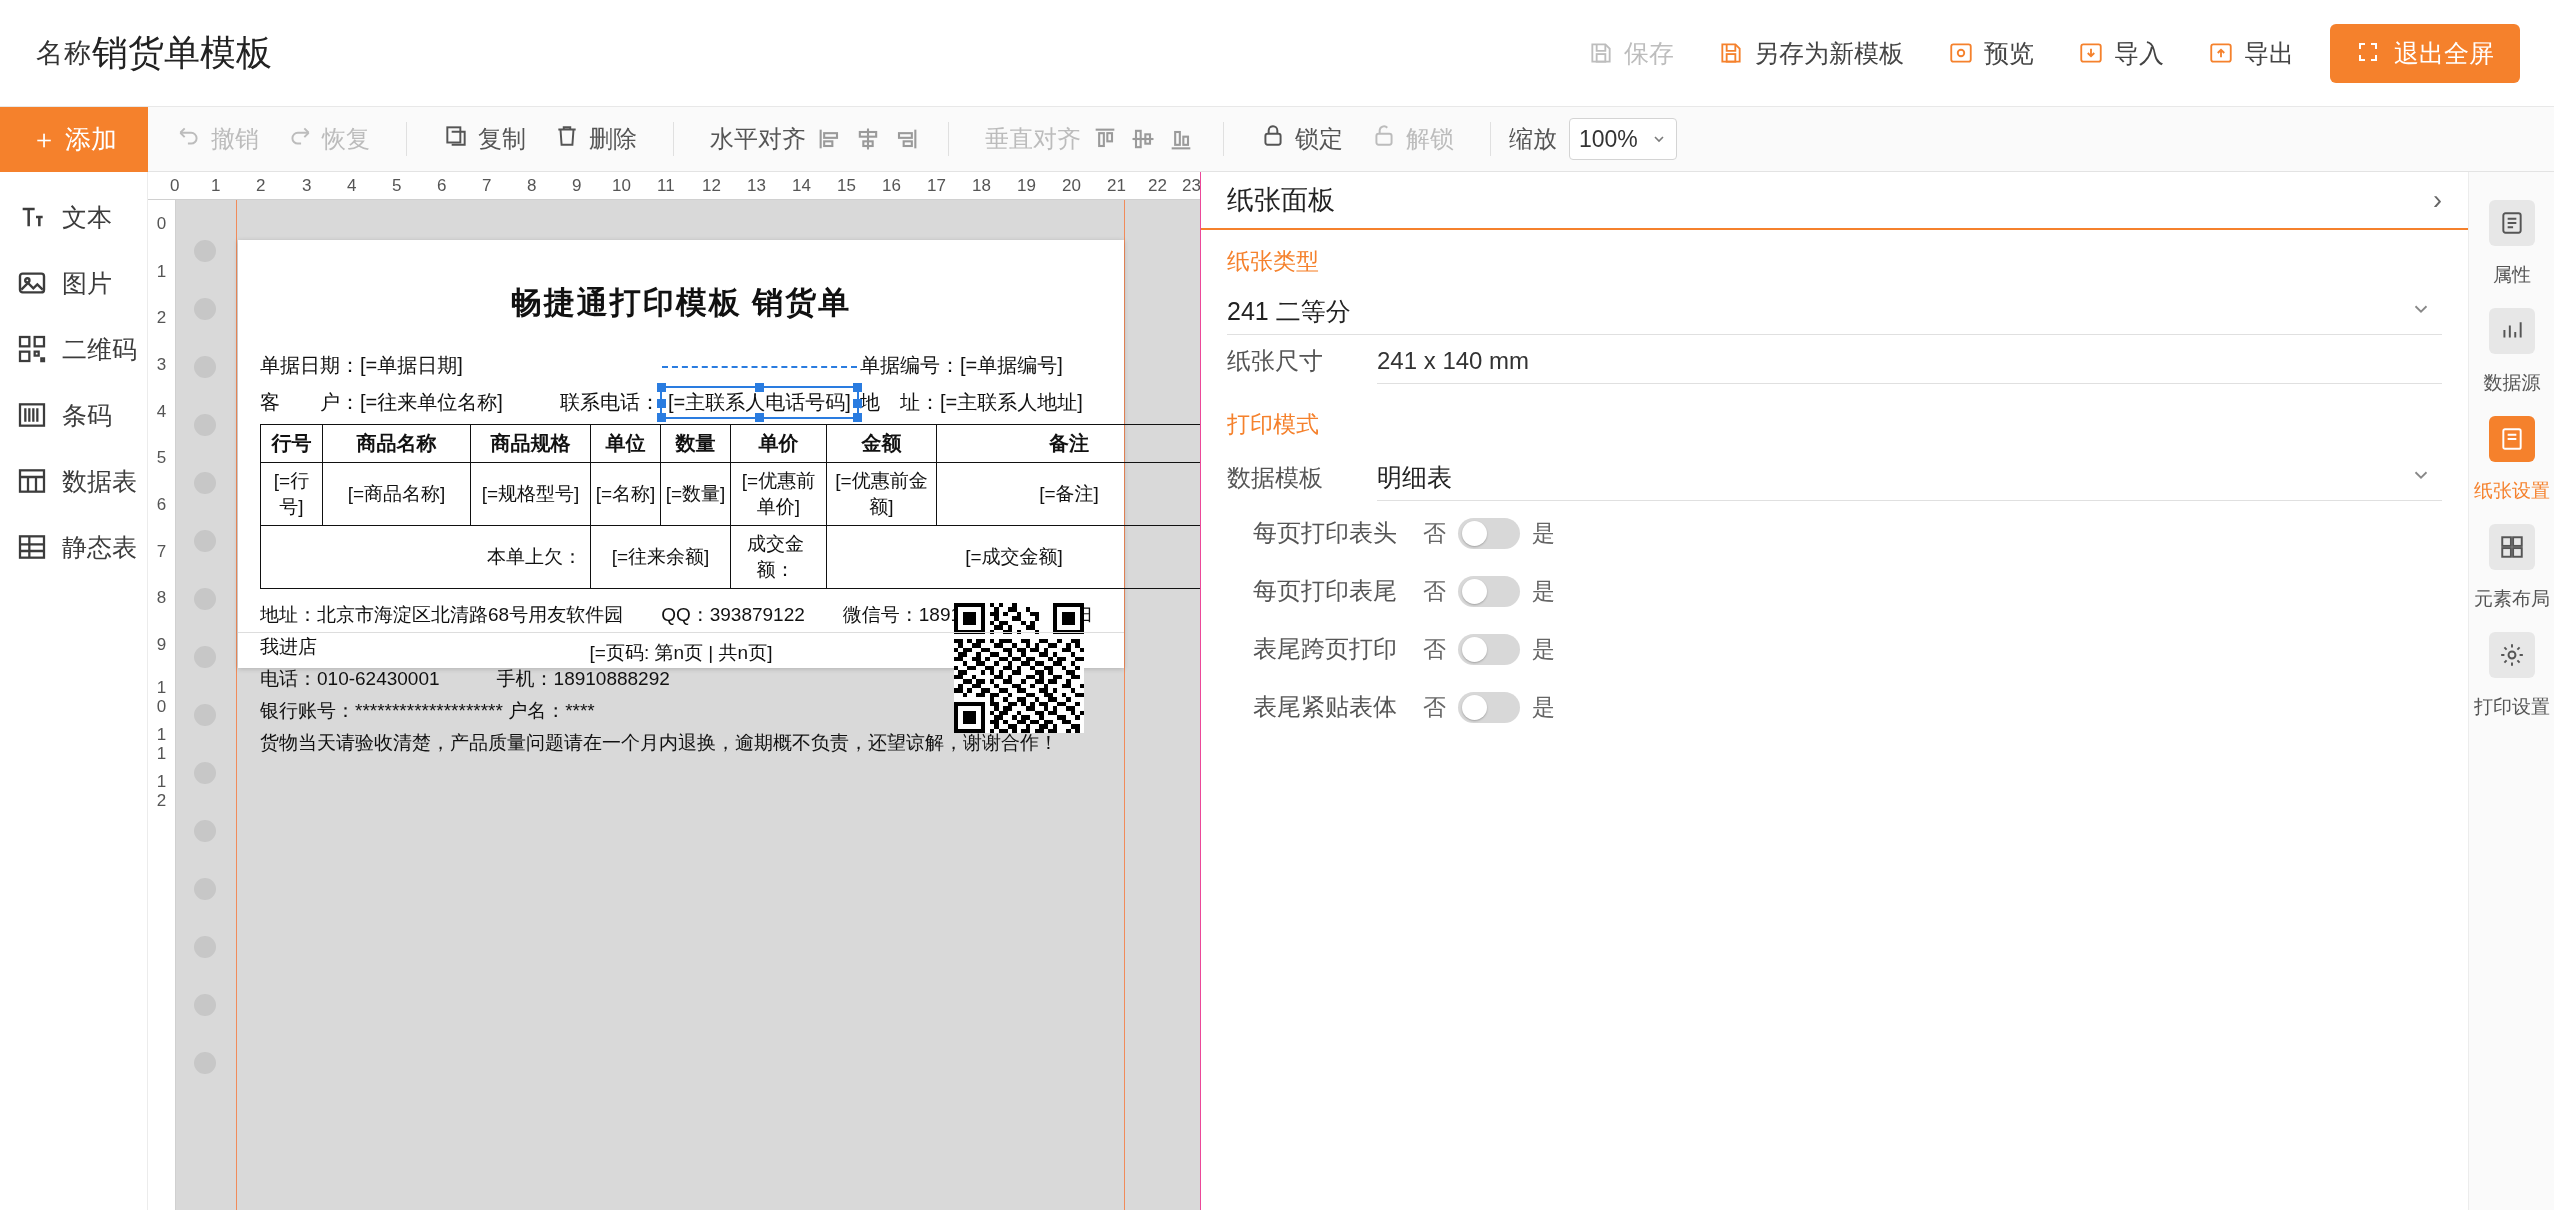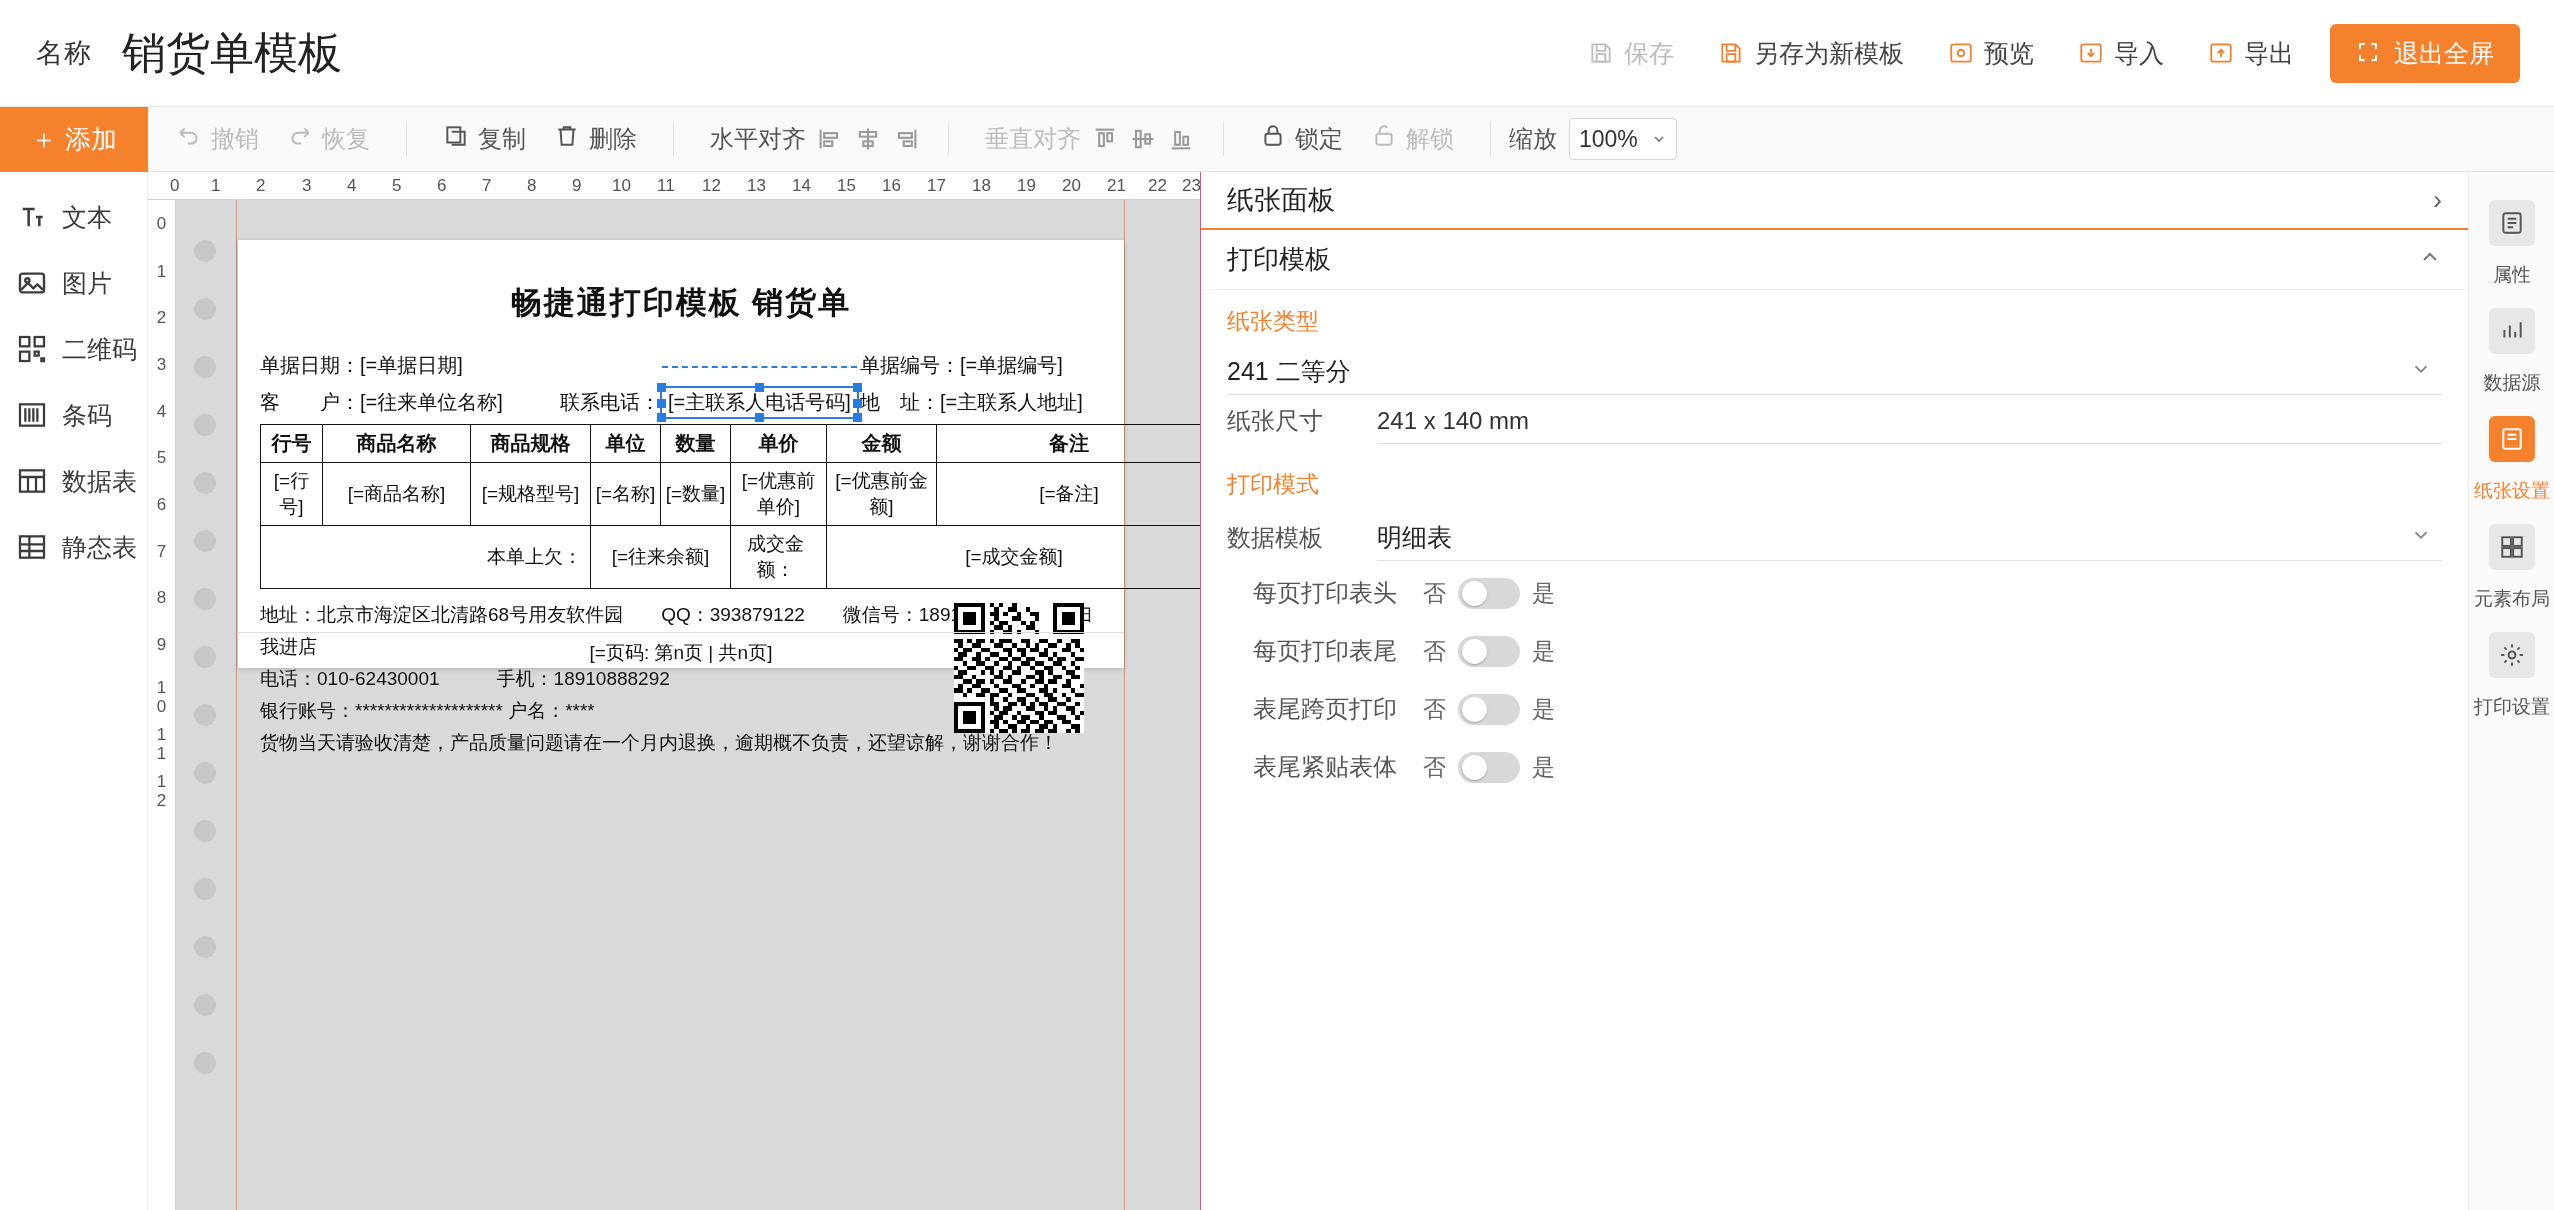--- a/index.html
+++ b/index.html
@@ -15,21 +15,21 @@
   
   .topbar {
     position: absolute; top: 0; left: 0; width: 2554px; height: 107px;
     background: #ffffff; border-bottom: 1px solid #e8e8e8;
     display: flex; align-items: center;
   }
   .topbar-label {
     margin-left: 36px; font-size: 27px; color: #333; letter-spacing: 1px;
   }
   .topbar-title {
-    margin-left: 30px; font-size: 44px; color: #222; font-weight: 500;
+    font-size: 36px; color: #222; font-weight: 500;
   }
   .topbar-actions {
     margin-left: auto; display: flex; align-items: center; gap: 28px; margin-right: 34px;
   }
   .tb-btn {
     display: flex; align-items: center; gap: 10px;
     font-size: 25px; color: #444; cursor: pointer; padding: 6px 8px;
   }
   .tb-btn.disabled { color: #bdbdbd; }
   .tb-ico { width: 26px; height: 26px; display: inline-block; position: relative; }
@@ -846,28 +846,20 @@
       </div>
     </div>
   </div>
 
   <div class="rightpanel">
     <div class="rp-header">
       <span class="rp-title">纸张面板</span>
       <span class="rp-collapse">›</span>
     </div>
 
-    <div class="rp-section-head">
-      <span>打印模板</span>
-      <span class="rp-chevron">
-        <svg width="24" height="24" viewBox="0 0 24 24" fill="none" stroke="#777" stroke-width="2">
-            <path d="M6 15l6-6 6 6"></path>
-          </svg>
-      </span>
-    </div>
 
     <div class="rp-sub">
       <div class="rp-sub-title">纸张类型</div>
       <div class="rp-select">
         <span>241 二等分</span>
         <span>
           <svg width="22" height="22" viewBox="0 0 24 24" fill="none" stroke="#888" stroke-width="2">
               <path d="M6 9l6 6 6-6"></path>
             </svg>
         </span>

